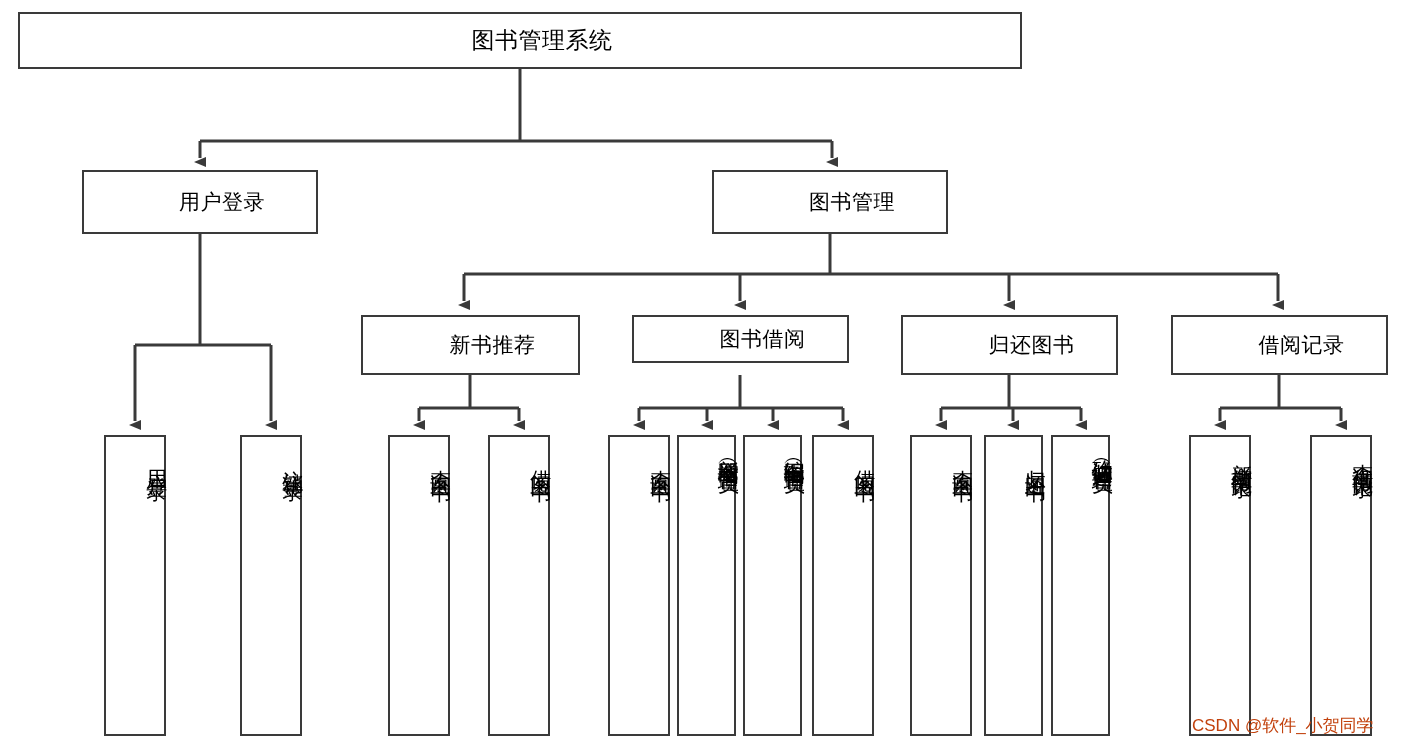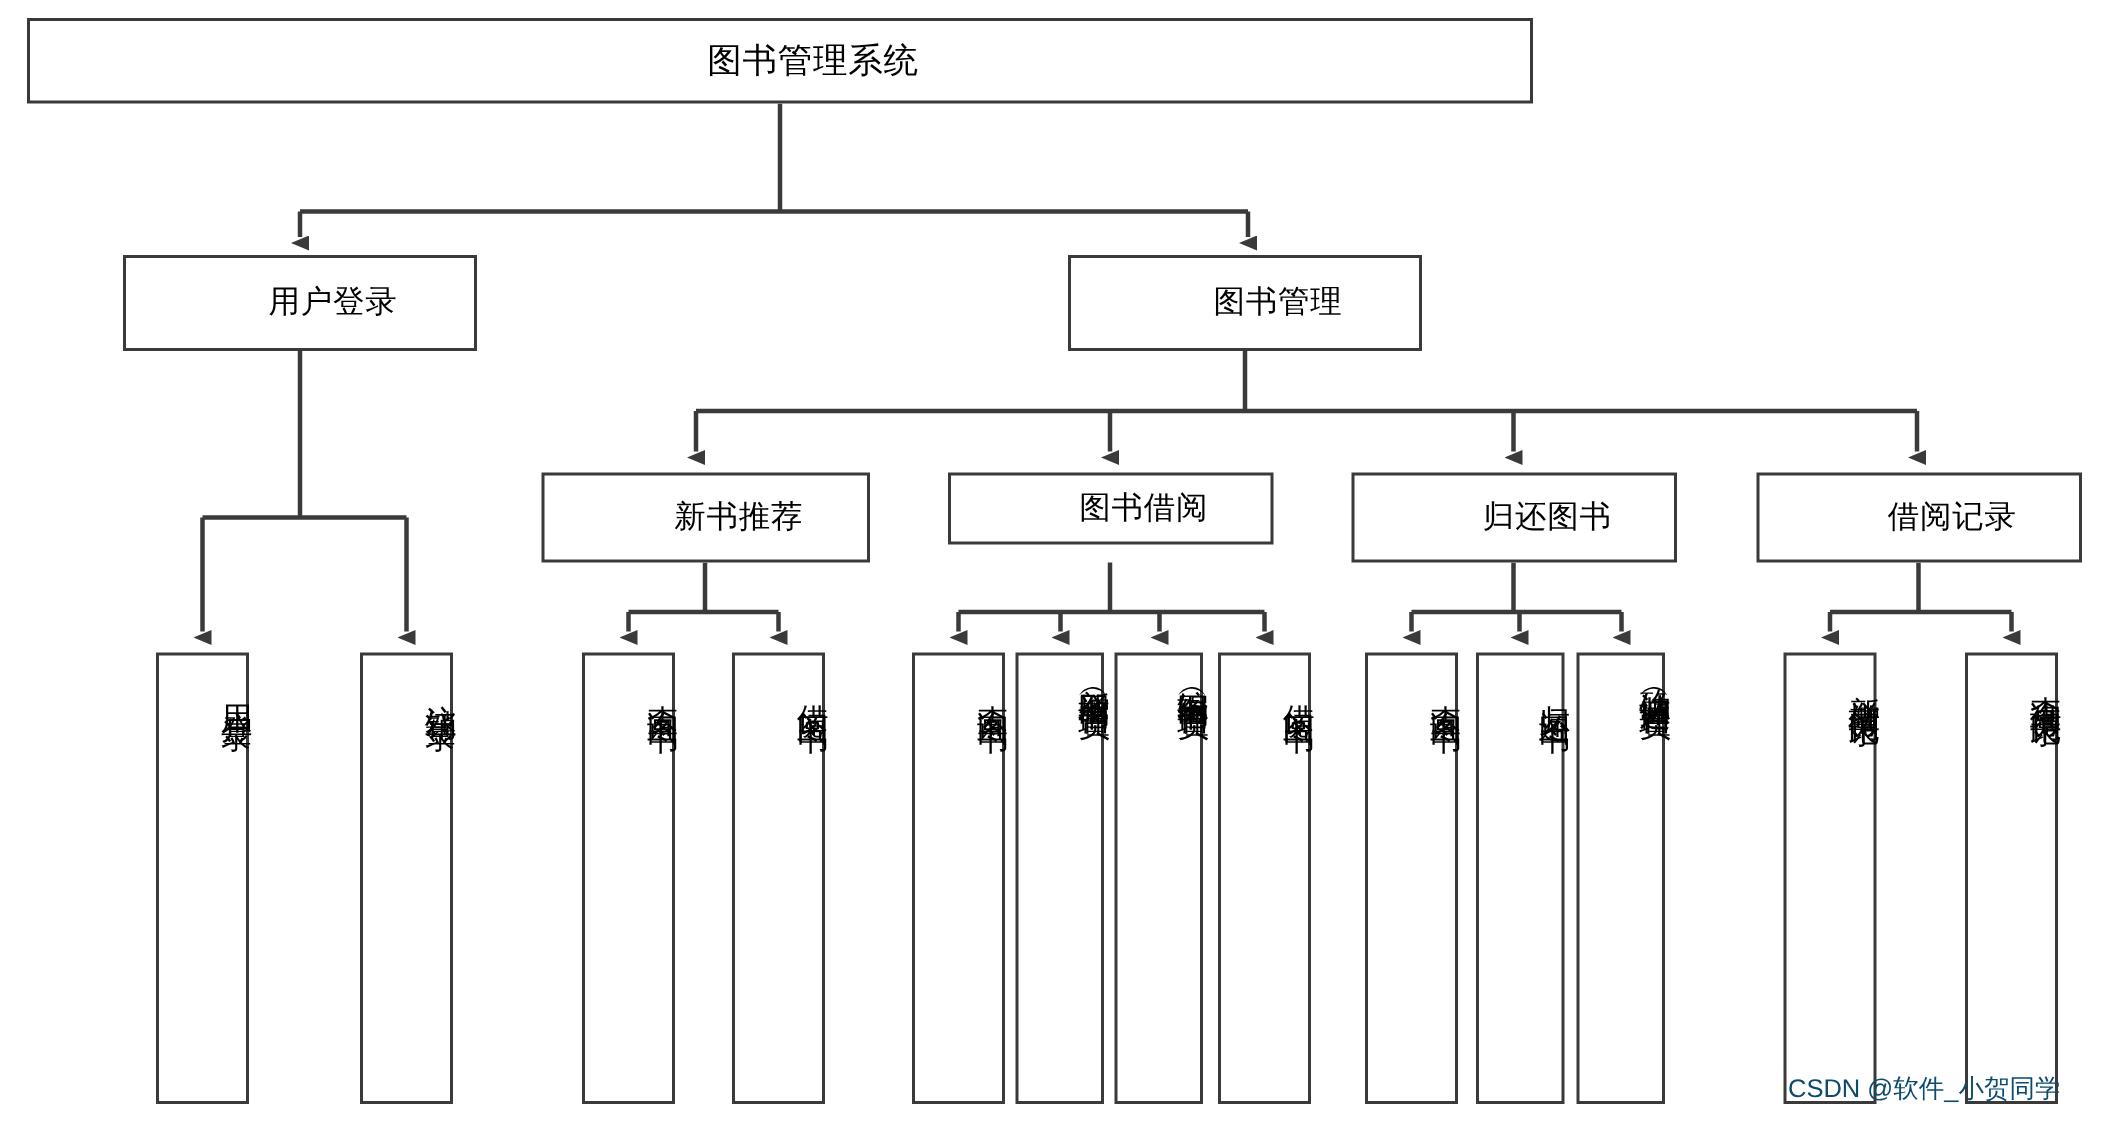--- a/index.html
+++ b/index.html
@@ -46,21 +46,21 @@
     text-orientation:upright;
     font-size:21px;
     line-height:1.12;
     letter-spacing:4px;
     white-space:pre;
   }
   .watermark{
     position:absolute;
     left:1192px;top:714px;
     font-size:17px;
-    color:#0c4a6e;
+    color:#c2410c;
     z-index:5;
     white-space:nowrap;
     font-family:"Liberation Sans","DejaVu Sans",sans-serif;
   }
 </style>
 </head>
 <body>
 
 <div id="canvas">
 

